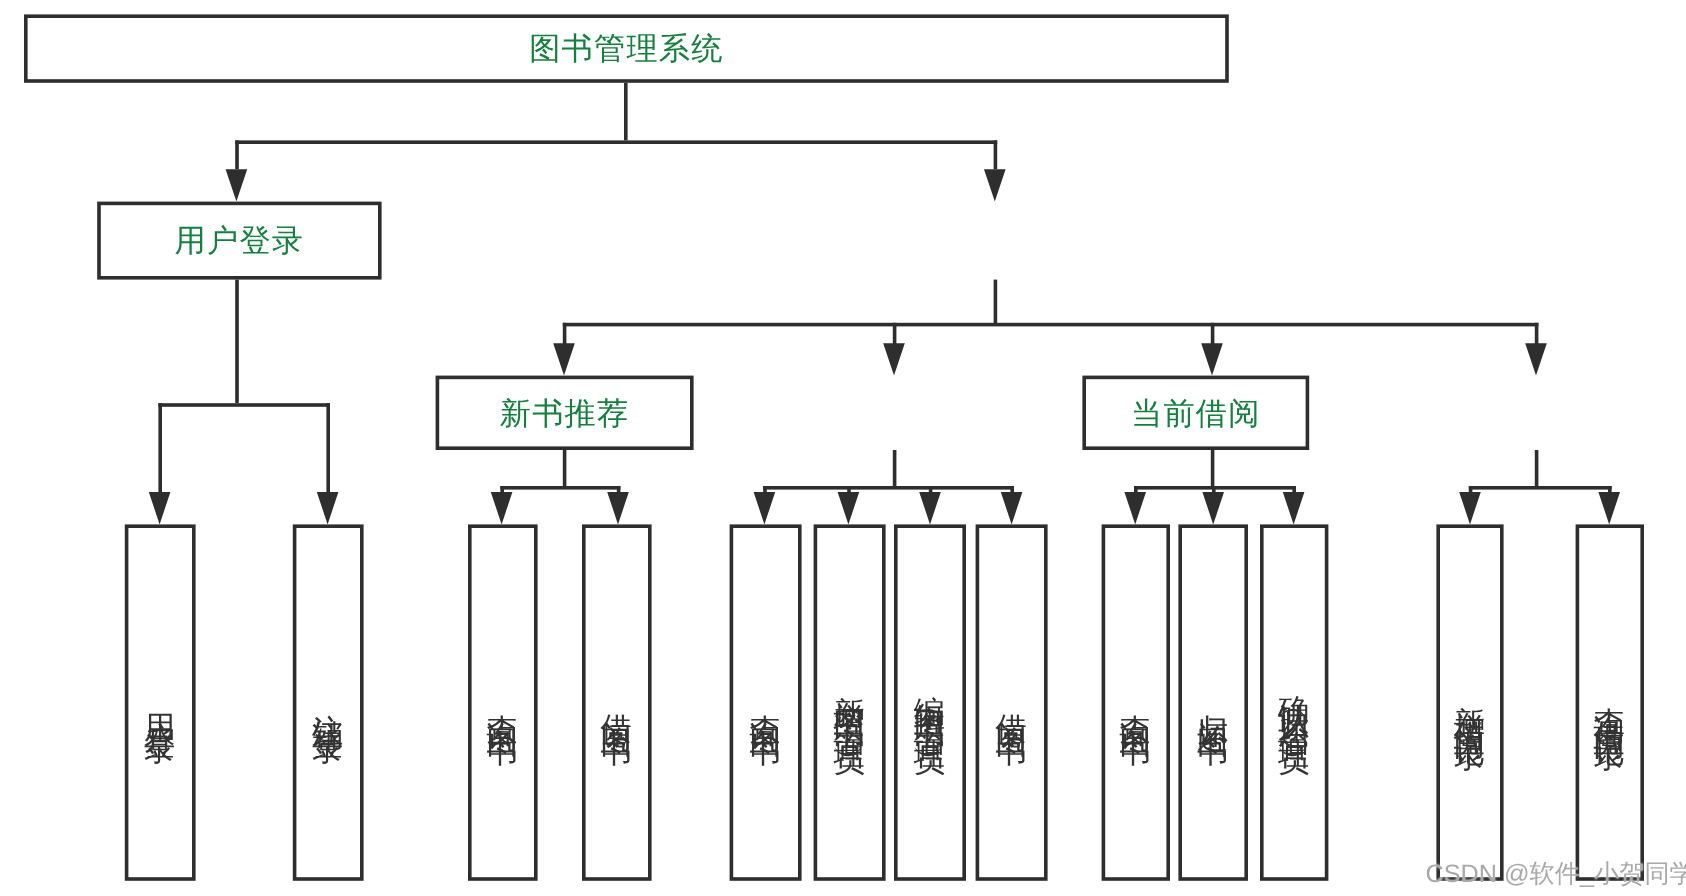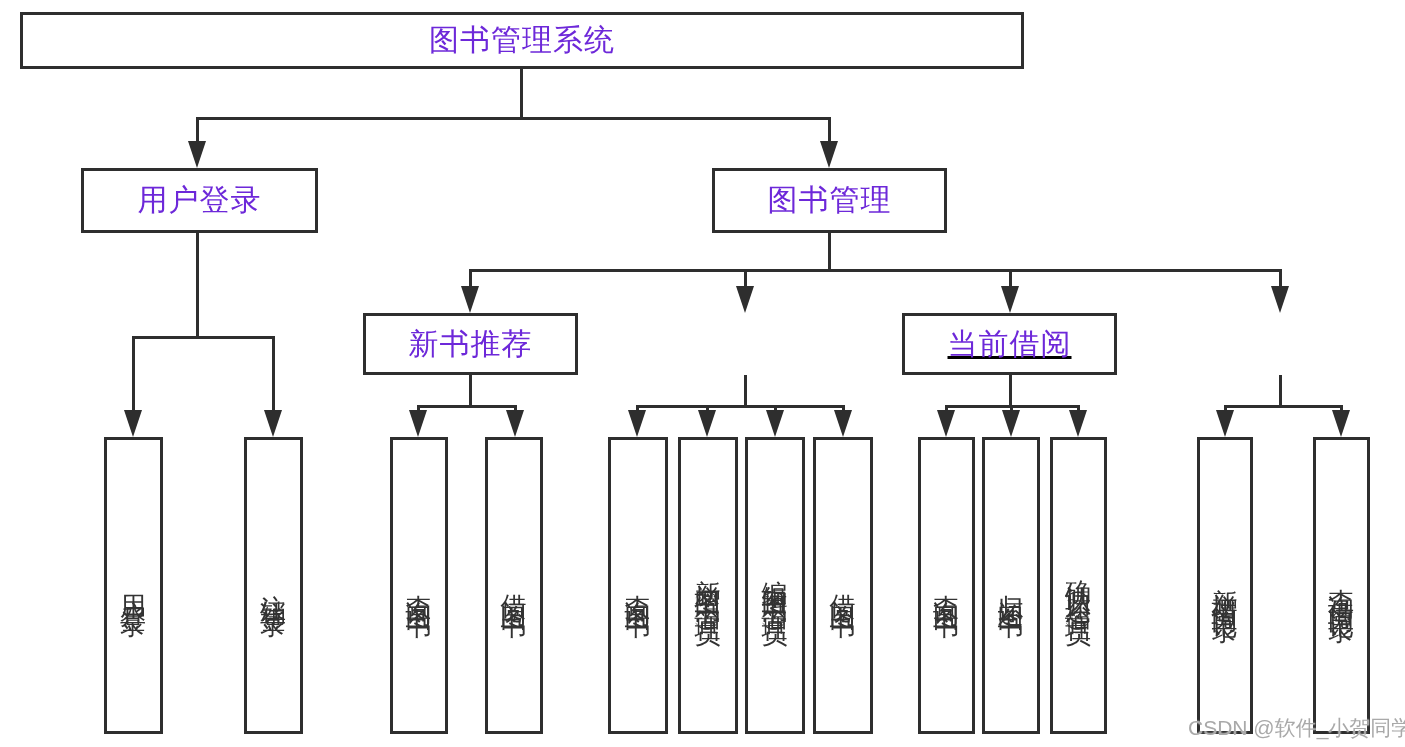--- a/index.html
+++ b/index.html
@@ -19,23 +19,23 @@
   .hnode {
     position: absolute;
     box-sizing: border-box;
     border: 3px solid #2e2e2e;
     background: #ffffff;
     display: flex;
     align-items: center;
     justify-content: center;
   }
   .hnode span {
-    font-size: 30px;
+    font-size: 26px;
     letter-spacing: 1px;
-    color: #6d28d9;
+    color: #15803d;
     white-space: nowrap;
   }
   .vnode {
     position: absolute;
     box-sizing: border-box;
     border: 3px solid #2e2e2e;
     background: #ffffff;
     display: flex;
     align-items: center;
     justify-content: center;
@@ -93,23 +93,20 @@
 
   <div class="vline" style="left:520px; top:69px;  height:48px;"></div>
   <div class="hline" style="left:196px; top:117px; width:635px;"></div>
   <div class="vline" style="left:196px; top:117px; height:24px;"></div>
   <div class="vline" style="left:828px; top:117px; height:24px;"></div>
   <div class="arrow" style="left:188px; top:141px;"></div>
   <div class="arrow" style="left:820px; top:141px;"></div>
 
   <div class="hnode" style="left:81px; top:168px; width:237px; height:65px;">
     <span>用户登录</span>
-  </div>
-  <div class="hnode" style="left:712px; top:168px; width:235px; height:65px;">
-    <span>图书管理</span>
   </div>
 
   <div class="vline" style="left:196px; top:233px; height:103px;"></div>
   <div class="hline" style="left:132px; top:336px; width:143px;"></div>
   <div class="vline" style="left:132px; top:336px; height:74px;"></div>
   <div class="vline" style="left:272px; top:336px; height:74px;"></div>
   <div class="arrow" style="left:124px; top:410px;"></div>
   <div class="arrow" style="left:264px; top:410px;"></div>
 
   <div class="vline" style="left:828px; top:233px; height:38px;"></div>
@@ -119,21 +116,21 @@
   <div class="vline" style="left:1009px; top:269px; height:18px;"></div>
   <div class="vline" style="left:1279px; top:269px; height:18px;"></div>
   <div class="arrow" style="left:461px;  top:286px;"></div>
   <div class="arrow" style="left:736px;  top:286px;"></div>
   <div class="arrow" style="left:1001px; top:286px;"></div>
   <div class="arrow" style="left:1271px; top:286px;"></div>
 
   <div class="hnode" style="left:363px; top:313px; width:215px; height:62px;text-align:right;">
     <span>新书推荐</span>
   </div>
-  <div class="hnode" style="left:902px; top:313px; width:215px; height:62px;text-decoration:underline;">
+  <div class="hnode" style="left:902px; top:313px; width:189px; height:62px;">
     <span>当前借阅</span>
   </div>
 
   <div class="vline" style="left:469px; top:375px; height:30px;"></div>
   <div class="hline" style="left:417px; top:405px; width:100px;"></div>
   <div class="vline" style="left:417px; top:405px; height:7px;"></div>
   <div class="vline" style="left:514px; top:405px; height:7px;"></div>
   <div class="arrow" style="left:409px; top:410px;"></div>
   <div class="arrow" style="left:506px; top:410px;"></div>
 

